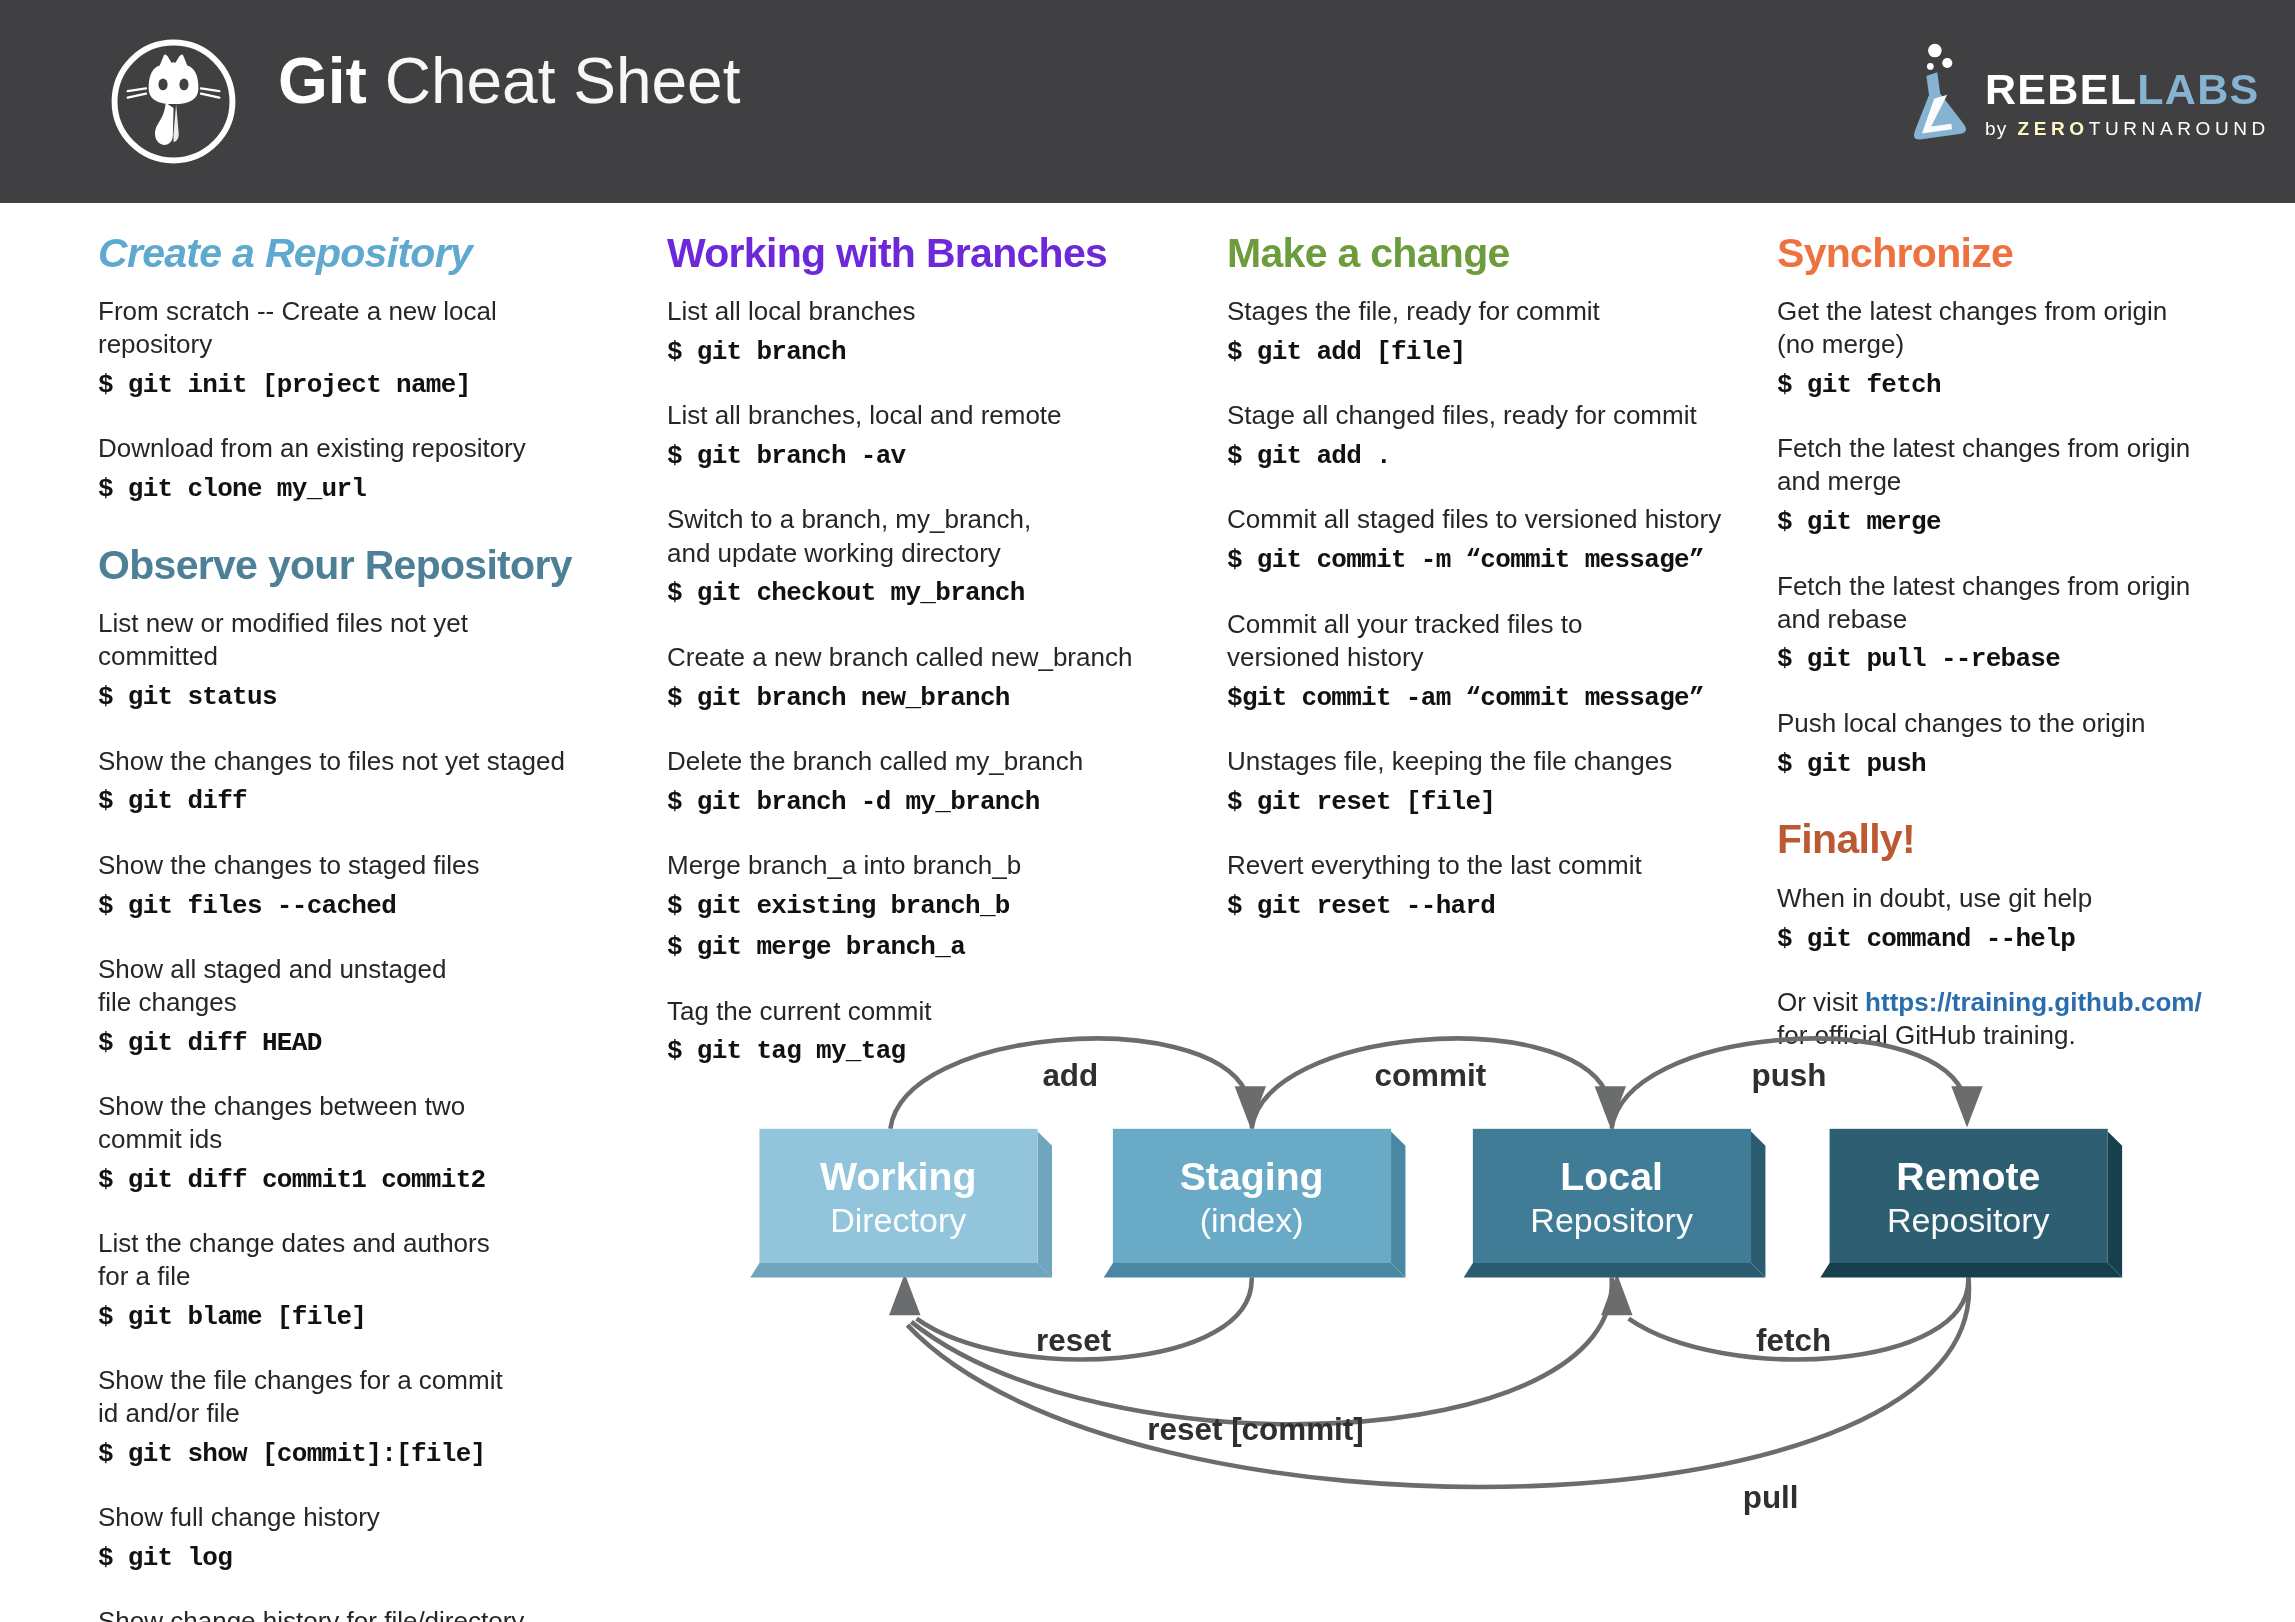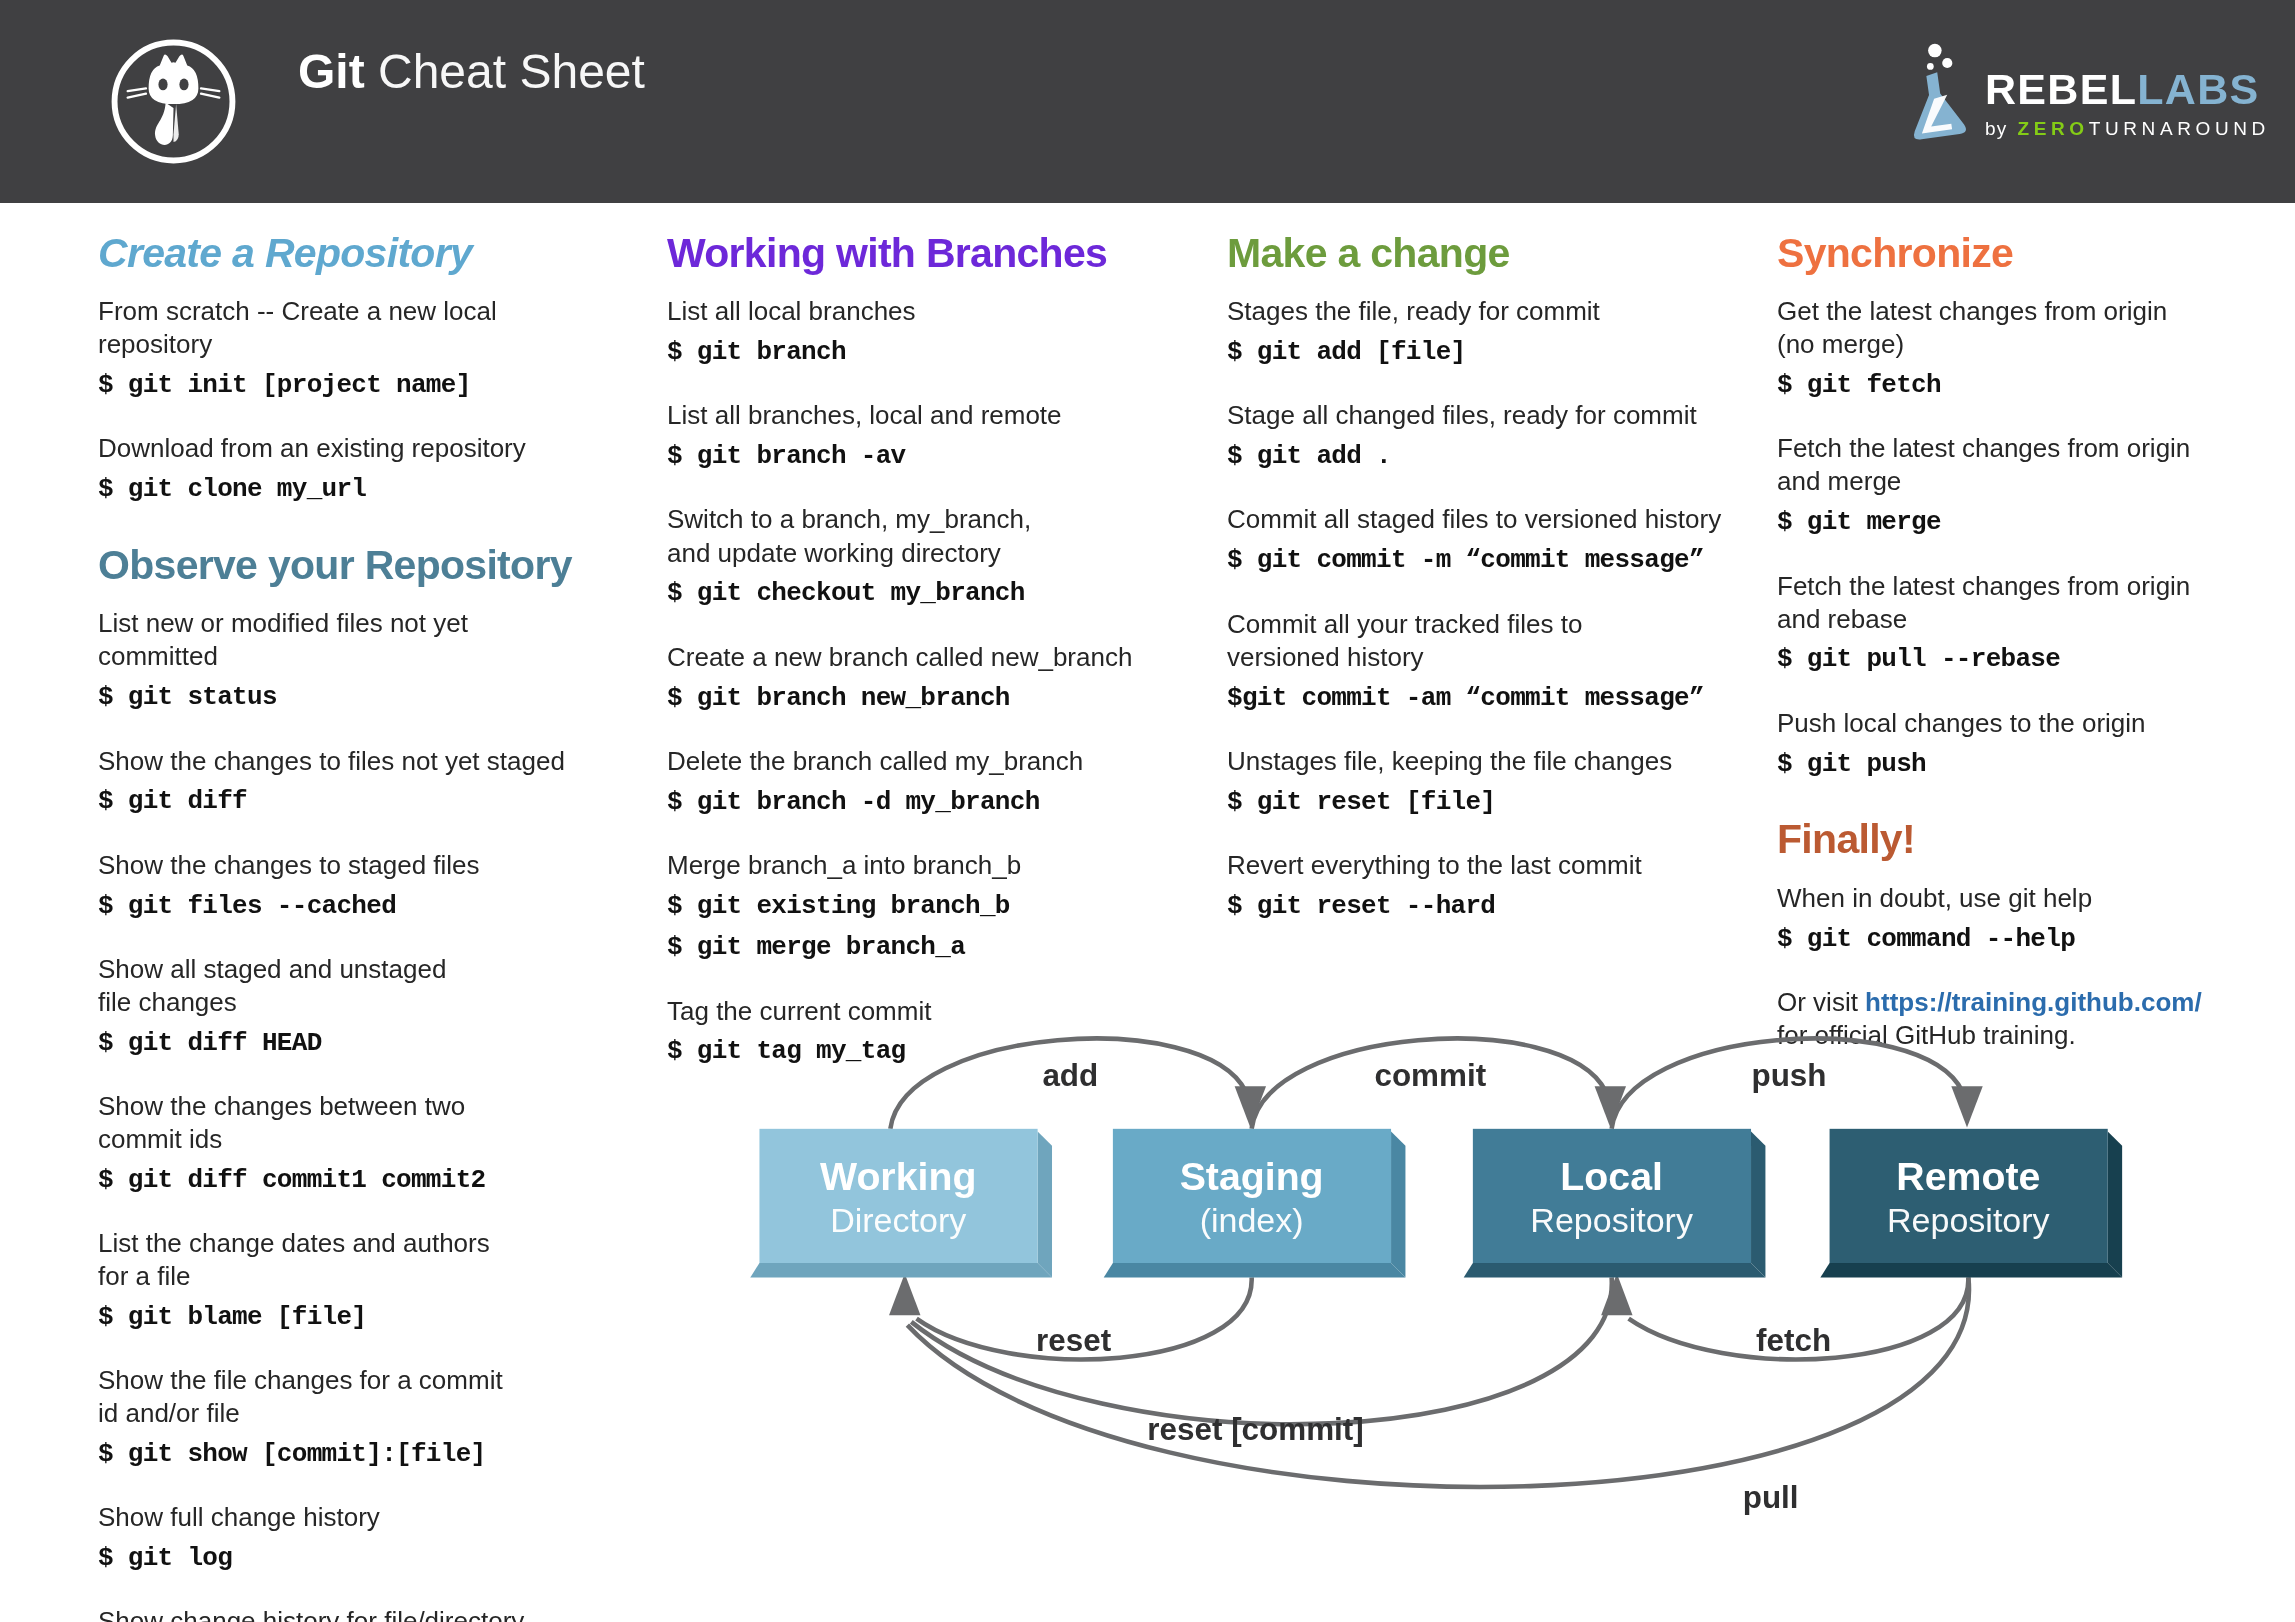--- a/index.html
+++ b/index.html
@@ -1,32 +1,32 @@
 <!DOCTYPE html>
 <html style="font-size:10.5px"><head>
 <meta charset="utf-8">
 <style>
   html,body{margin:0;padding:0;background:#ffffff;}
   .page{position:relative;width:2295px;height:1623px;background:#ffffff;overflow:hidden;
         font-family:"Liberation Sans", sans-serif;color:#2d2d2d;}
   
   .header{position:absolute;left:0;top:0;width:2295px;height:203px;background:#404042;}
   .octo-wrap{position:absolute;left:108px;top:36px;width:131px;height:131px;}
-  .title{position:absolute;left:278px;top:44px;font-size:48px;color:#ffffff;letter-spacing:0;margin-left:20px;}
+  .title{position:absolute;left:278px;top:44px;font-size:64px;color:#ffffff;letter-spacing:0;}
   .title .bold{font-weight:800;}
   .title .light{font-weight:300;opacity:.96;}
   .brand{position:absolute;left:1901px;top:31px;width:340px;height:144px;}
   .flask-wrap{position:absolute;left:0;top:5.2px;width:79px;height:124px;}
   .brand-text{position:absolute;left:84px;top:34px;white-space:nowrap;}
   .brand-line1{font-size:43px;font-weight:700;letter-spacing:1.3px;}
   .brand-rebel{color:#ffffff;}
   .brand-labs{color:#85b3d1;}
   .brand-line2{margin-top:3.9px;font-size:19px;letter-spacing:4.6px;color:#ffffff;}
   .brand-by{font-weight:300;letter-spacing:1.3px;text-transform:lowercase;}
-  .brand-zero{color:#84cc16;font-weight:700;}
+  .brand-zero{color:#fef9c3;font-weight:700;}
   .brand-turn{color:#ffffff;font-weight:400;}
   
   .col{position:absolute;top:230px;}
   .col1{left:98px;width:487px;}
   .col2{left:667px;width:504px;}
   .col3{left:1227px;width:517px;}
   .col4{left:1777px;width:458px;}
   h2.sec-head{font-size:41px;font-weight:800;margin:0 0 18.3px 0;letter-spacing:-0.7px;}
   .section + .section{margin-top:35px;}
   .item{margin-bottom:29.4px;}

